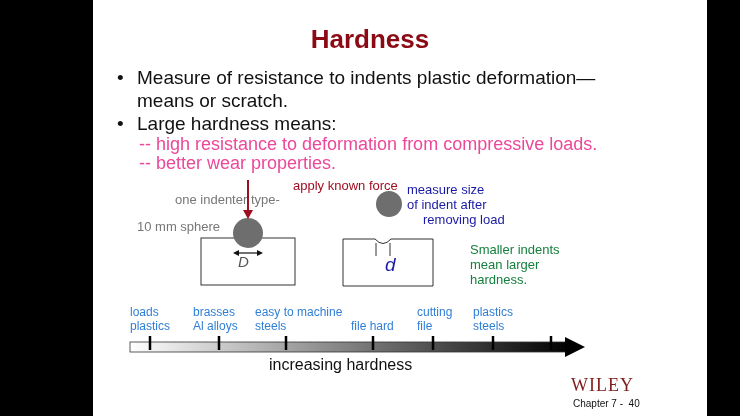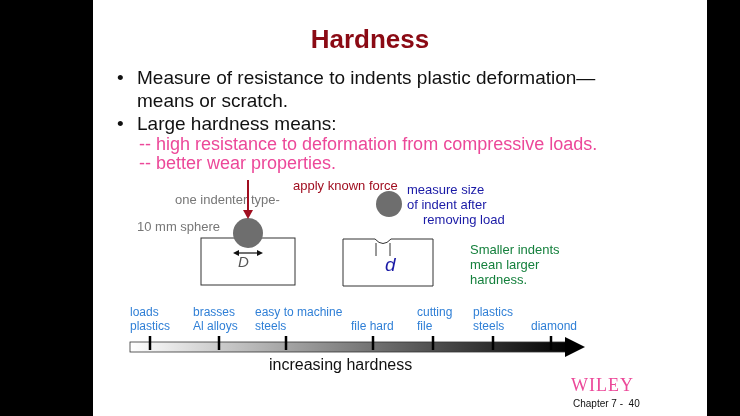--- a/index.html
+++ b/index.html
@@ -94,21 +94,17 @@
       <div>file hard</div>
     </div>
   <div class="abs scale-lbl" style="left:324px;top:305px;text-align:left;">
       <div>cutting</div>
       <div>file</div>
     </div>
   <div class="abs scale-lbl" style="left:380px;top:305px;">
       <div>plastics</div>
       <div>steels</div>
     </div>
-  <div class="abs scale-lbl" style="left:438px;top:305px;">
-      <div>&nbsp;</div>
-      <div>diamond</div>
-    </div>
   <div class="abs" style="left:176px;top:356px;font-size:16px;color:#111;">increasing hardness</div>
 
-  <div class="abs" style="left:478px;top:375px;font-family:'Liberation Serif',serif;font-size:18px;letter-spacing:1px;color:#ec4899;">WILEY</div>
+  <div class="abs" style="left:478px;top:375px;font-family:'Liberation Serif',serif;font-size:18px;letter-spacing:1px;color:#7f1d1d;">WILEY</div>
   <div class="abs" style="left:480px;top:398px;font-size:10px;color:#111;"><span>Chapter 7 -</span>&nbsp;&nbsp;<span>40</span></div>
 </div>
 
 </body></html>

